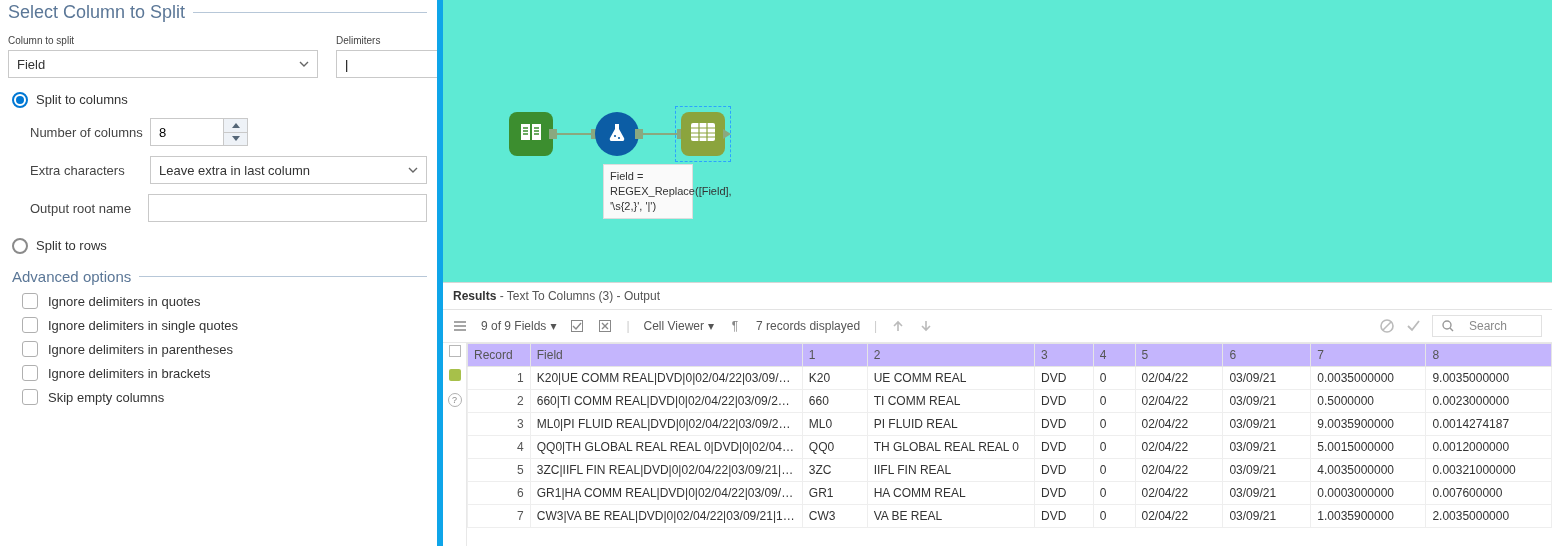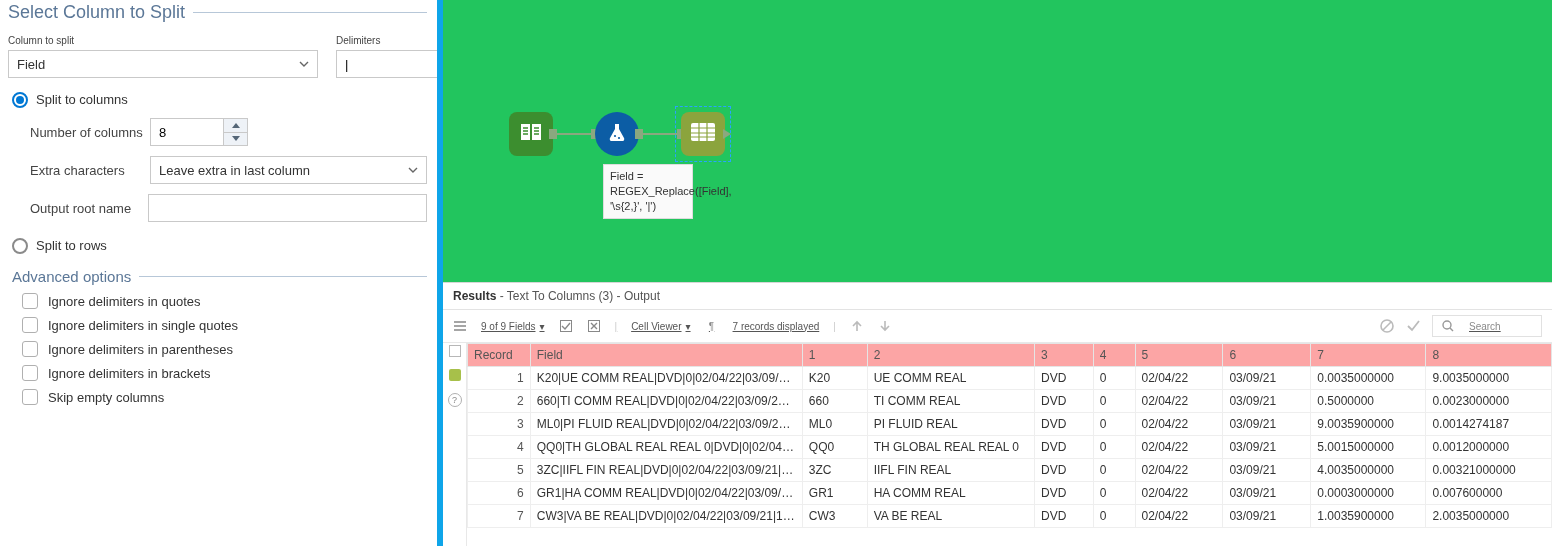--- a/index.html
+++ b/index.html
@@ -43,53 +43,53 @@
   .adv-header { display:flex; align-items:center; margin:14px 0 8px 0; }
   .adv-header .title { color:#5b7797; font-size:15px; padding:0 8px 0 4px; }
   .adv-header .line { flex:1; border-top:1px solid #b7c7d8; }
   .check-row { display:flex; align-items:center; gap:10px; margin:8px 0 8px 14px; }
   .checkbox { width:16px; height:16px; border:1px solid #b0b0b0; border-radius:3px; background:#fff; }
 
   
   .right { flex:1; display:flex; flex-direction:column; }
 
   
-  .canvas { flex:0 0 282px; position:relative; background:#22c55e; }
+  .canvas { flex:0 0 282px; position:relative; background:#5eead4; }
   .pipeline { position:absolute; left:66px; top:112px; display:flex; align-items:center; }
   .node { width:44px; height:44px; border-radius:8px; position:relative; display:flex; align-items:center; justify-content:center; }
   .node.green { background:#3c8e2f; }
   .node.blue  { background:#0c5da5; border-radius:50%; width:44px; height:44px; }
   .node.olive { background:#8ba43d; }
   .node .inner { color:#fff; font-size:20px; }
   .connector { width:42px; height:2px; background:#8aa87f; position:relative; }
   .connector .plug { position:absolute; top:-4px; width:8px; height:10px; background:#8aa87f; }
   .connector .plug.l { left:-4px; }
   .connector .plug.r { right:-4px; }
   .sel-box { position:absolute; border:1px dashed #2aa3ff; pointer-events:none; }
   .outport { position:absolute; right:-6px; top:17px; width:0; height:0; border-left:8px solid #8aa87f; border-top:5px solid transparent; border-bottom:5px solid transparent; }
 
   .formula-tip { position:absolute; font-size:11px; line-height:1.35; background:#fafafa; border:1px solid #ddd; padding:4px 6px; width:90px; }
 
   
   .results-bar { border-top:1px solid #d6d6d6; border-bottom:1px solid #e3e3e3; padding:6px 10px; color:#555; font-size:12px; }
   .results-bar b { color:#333; font-weight:600; }
-  .toolbar { display:flex; align-items:center; gap:14px; padding:5px 10px; border-bottom:1px solid #e8e8e8; font-size:10px; color:#555;text-decoration:underline; }
+  .toolbar { display:flex; align-items:center; gap:14px; padding:5px 10px; border-bottom:1px solid #e8e8e8; font-size:12px; color:#555; }
   .toolbar .sep { color:#ccc; }
   .toolbar .search { margin-left:auto; display:flex; align-items:center; gap:14px; border:1px solid #e1e1e1; padding:3px 8px; width:110px; color:#8a8a8a; }
   .icon-sm { width:14px; height:14px; display:flex; align-items:center; justify-content:center; color:#888; }
   .icon-sm svg { display:block; }
 
   .grid-wrap { display:flex; flex:1; overflow:hidden; }
   .gutter { width:24px; border-right:1px solid #e8e8e8; display:flex; flex-direction:column; align-items:center; padding-top:2px; gap:12px; color:#8aa43d; }
   .gutter .chip { width:12px; height:12px; border:1px solid #b7b7b7; }
   .gutter .dot { width:12px; height:12px; border-radius:2px; background:#a7c04a; }
   .gutter .q { width:14px;height:14px;border:1px solid #b0b0b0;border-radius:50%;display:flex;align-items:center;justify-content:center;font-size:9px;color:#888;}
 
   table.grid { border-collapse:collapse; width:100%; font-size:12px; }
-  table.grid th { text-align:left; font-weight:400; color:#555; background:#fca5a5; border:1px solid #e5e5e5; padding:4px 6px; position:relative; }
+  table.grid th { text-align:left; font-weight:400; color:#555; background:#c4b5fd; border:1px solid #e5e5e5; padding:4px 6px; position:relative; }
   table.grid td { border:1px solid #eee; padding:4px 6px; white-space:nowrap; overflow:hidden; text-overflow:ellipsis; }
   table.grid td.rec { text-align:right; color:#555; width:60px; }
   .col-field { width:260px; max-width:260px; }
   .col-1 { width:62px; } .col-2 { width:160px; } .col-3 { width:56px; } .col-4 { width:40px; }
   .col-5 { width:84px; } .col-6 { width:84px; } .col-7 { width:110px; } .col-8 { width:120px; }
 
   .tool-btn { display:inline-flex; align-items:center; cursor:pointer; }
   .drop-caret { margin-left:4px; }
 </style>
 </head>

